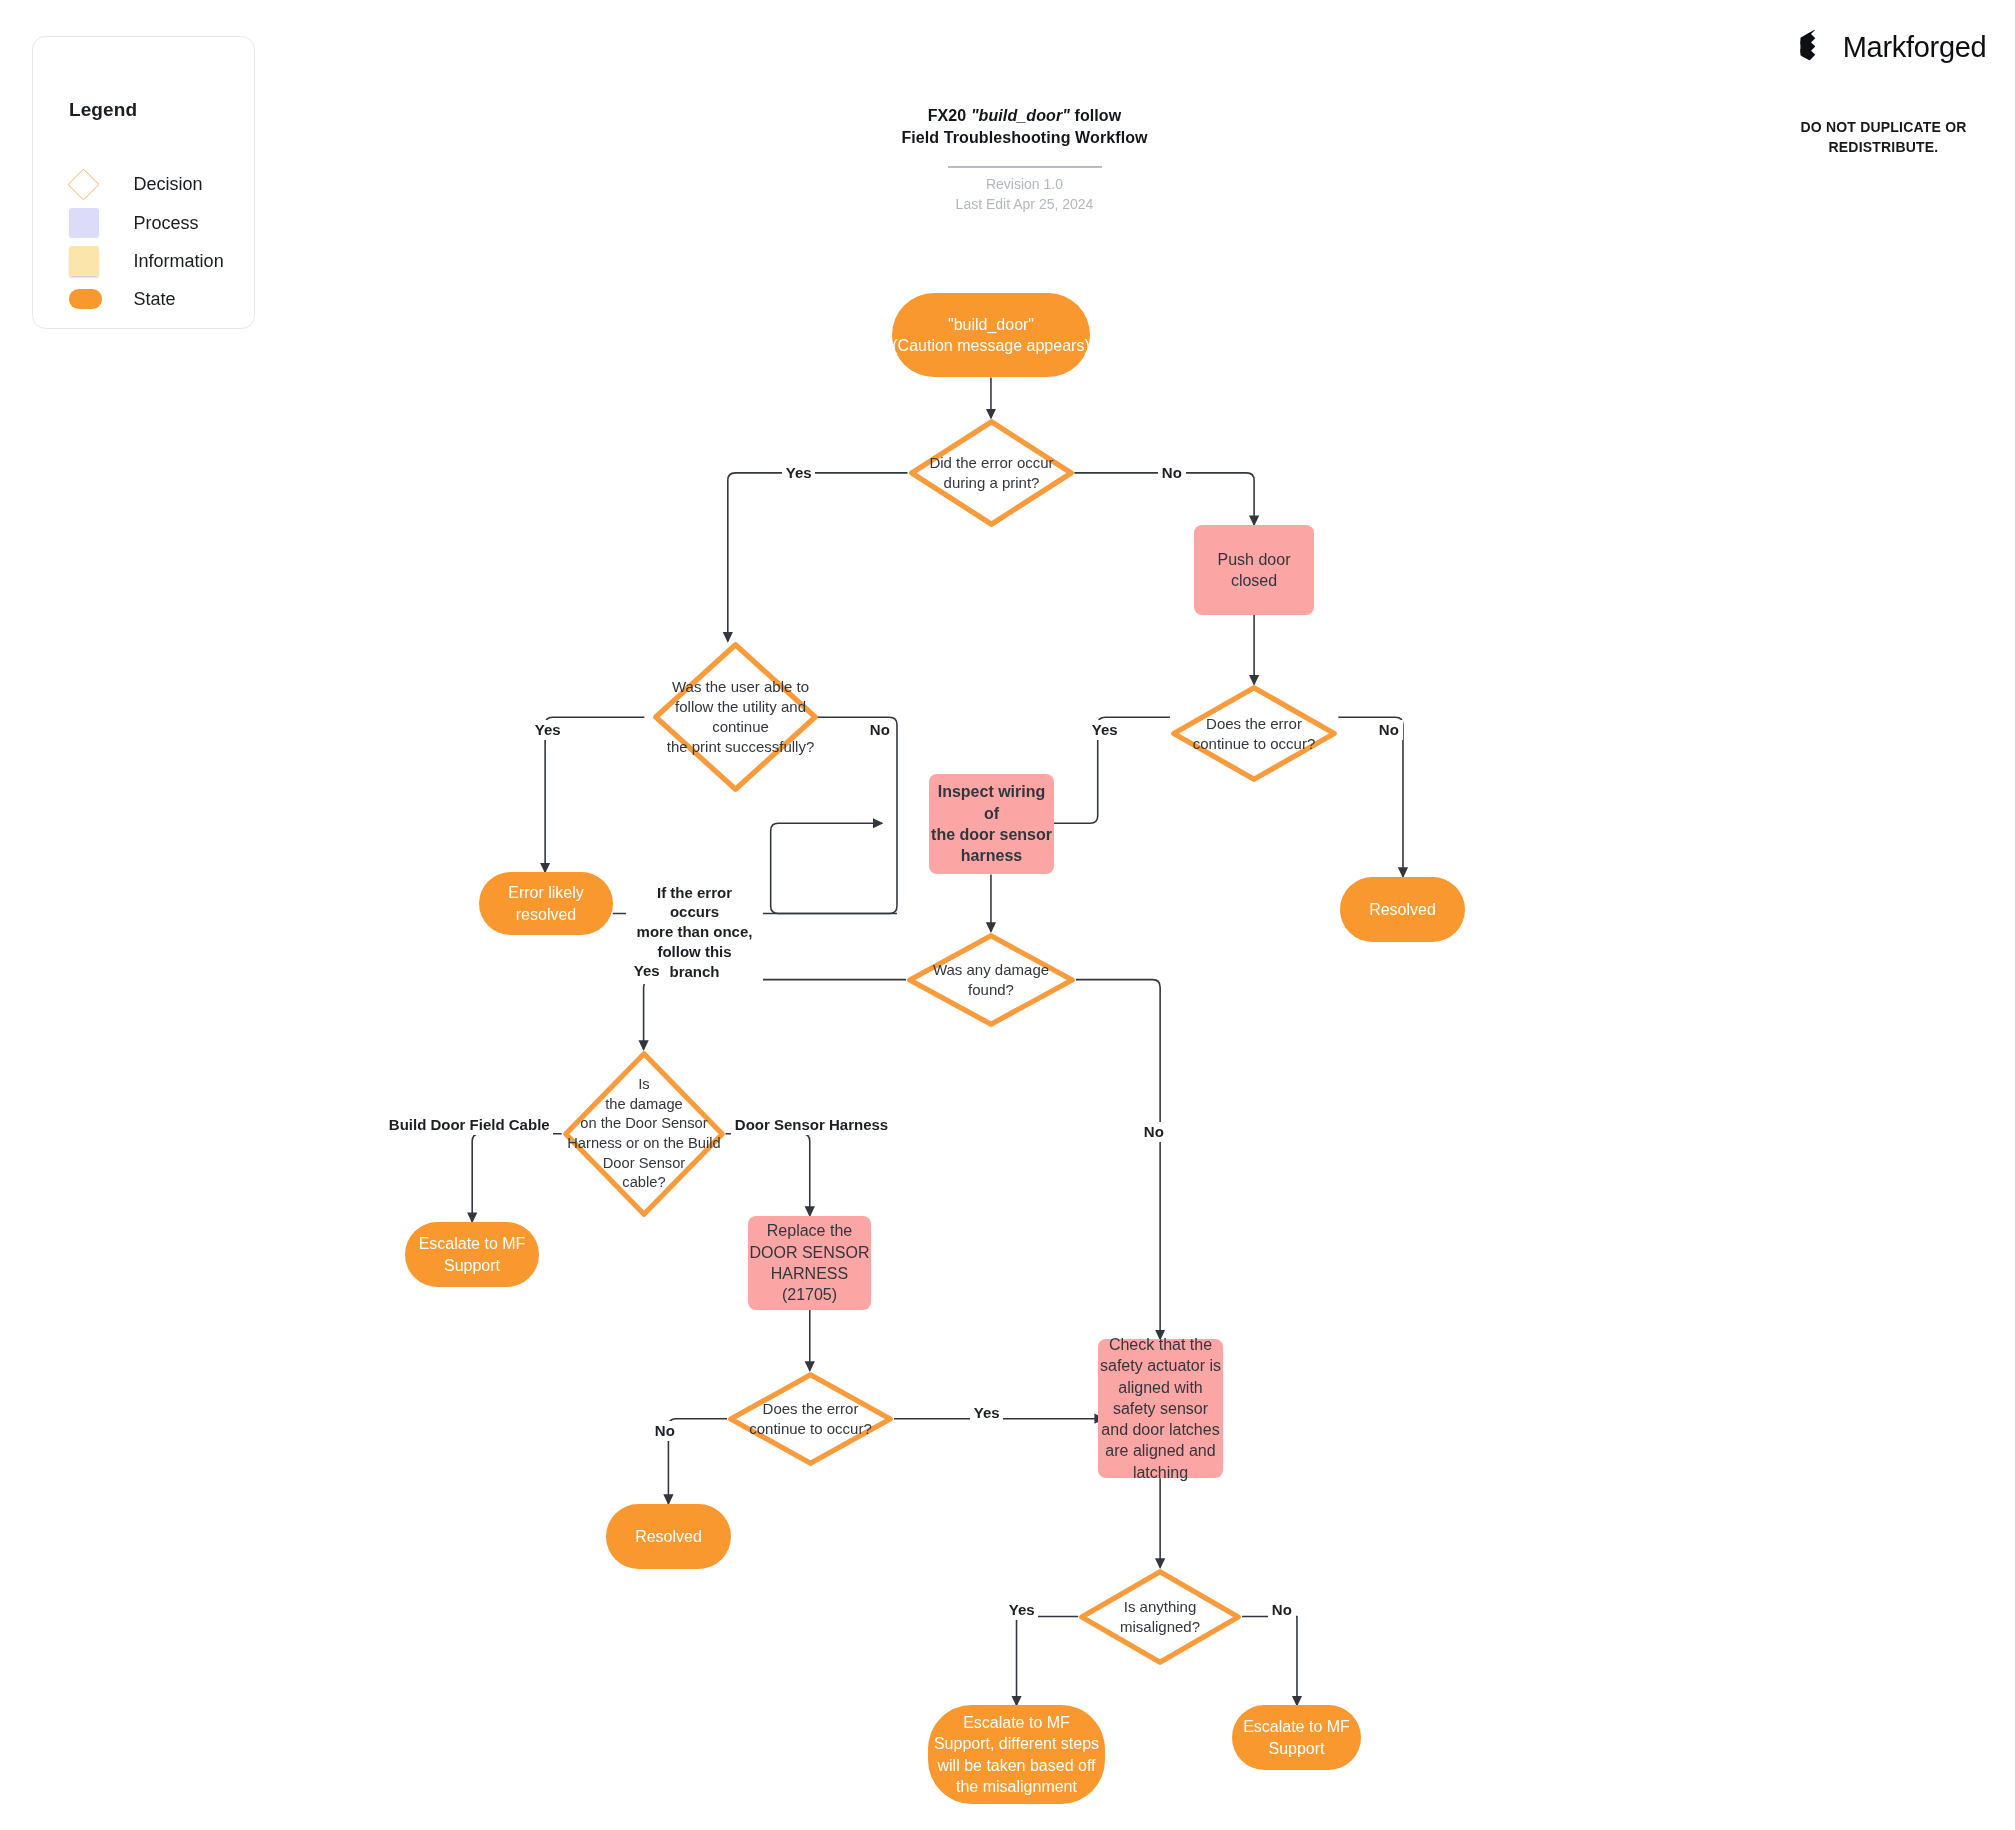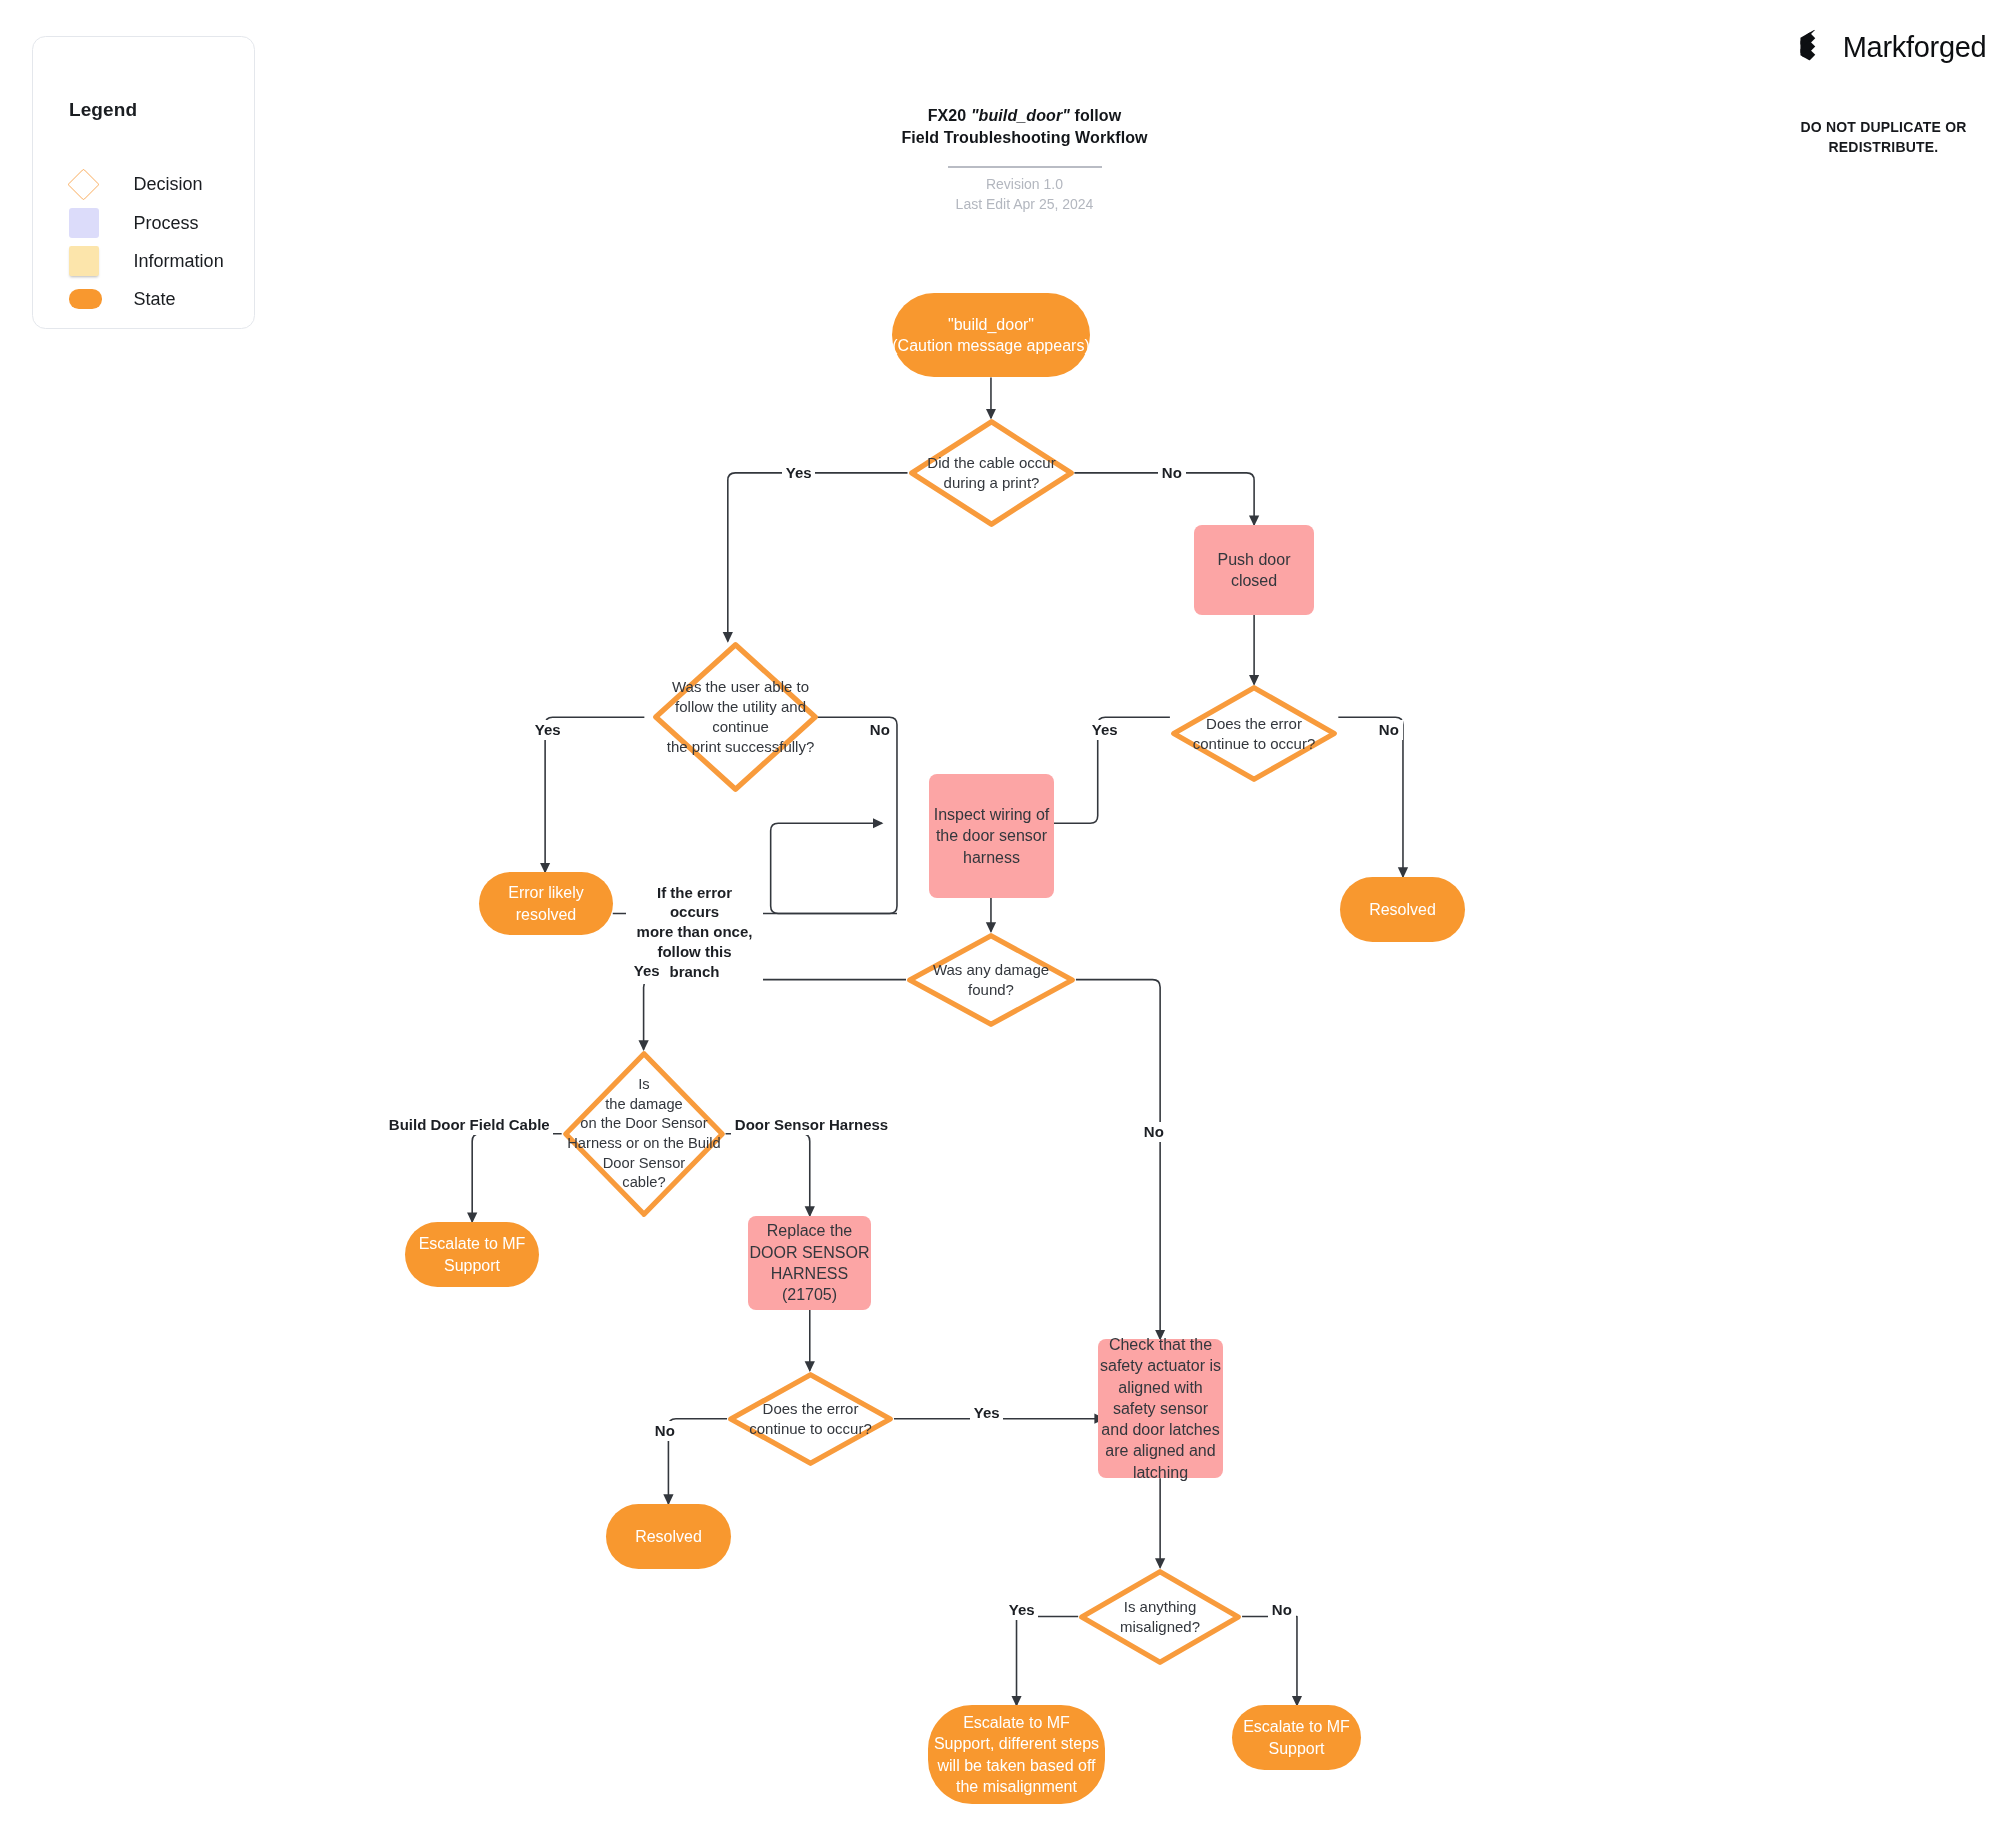--- a/index.html
+++ b/index.html
@@ -321,21 +321,21 @@
 
   <div class="node n-state" style="left:892px;top:293px;width:198px;height:84px;">
     <span class="txt">"build_door"
 (Caution message appears)</span>
   </div>
 
   <div class="node n-decision" style="left:908px;top:418px;width:167px;height:110px;">
     <svg class="dia" viewBox="0 0 222 146" preserveAspectRatio="none">
       <path d="M111,5 L217,73 L111,141 L5,73 Z" fill="#ffffff" stroke="#f89b3c" stroke-width="7" stroke-linejoin="round"></path>
     </svg>
-    <span class="txt">Did the cable occur
+    <span class="txt">Did the error occur
 during a print?</span>
   </div>
 
   <div class="node n-process" style="left:1194px;top:525px;width:120px;height:90px;">
     <span class="txt">Push door
 closed</span>
   </div>
 
   <div class="node n-decision" style="left:1170px;top:684px;width:168px;height:99px;">
     <svg class="dia" viewBox="0 0 224 132" preserveAspectRatio="none">
@@ -356,21 +356,21 @@
     <span class="txt">Was the user able to
 follow the utility and continue
 the print successfully?</span>
   </div>
 
   <div class="node n-state" style="left:479px;top:872px;width:134px;height:63px;">
     <span class="txt">Error likely
 resolved</span>
   </div>
 
-  <div class="node n-process" style="left:929px;top:774px;width:125px;height:124px;">
+  <div class="node n-process" style="left:929px;top:774px;width:125px;height:100px;font-weight:bold;">
     <span class="txt">Inspect wiring of
 the door sensor
 harness</span>
   </div>
 
   <div class="node n-decision" style="left:906px;top:932px;width:170px;height:96px;">
     <svg class="dia" viewBox="0 0 226 128" preserveAspectRatio="none">
       <path d="M113,5 L221,64 L113,123 L5,64 Z" fill="#ffffff" stroke="#f89b3c" stroke-width="7" stroke-linejoin="round"></path>
     </svg>
     <span class="txt">Was any damage

